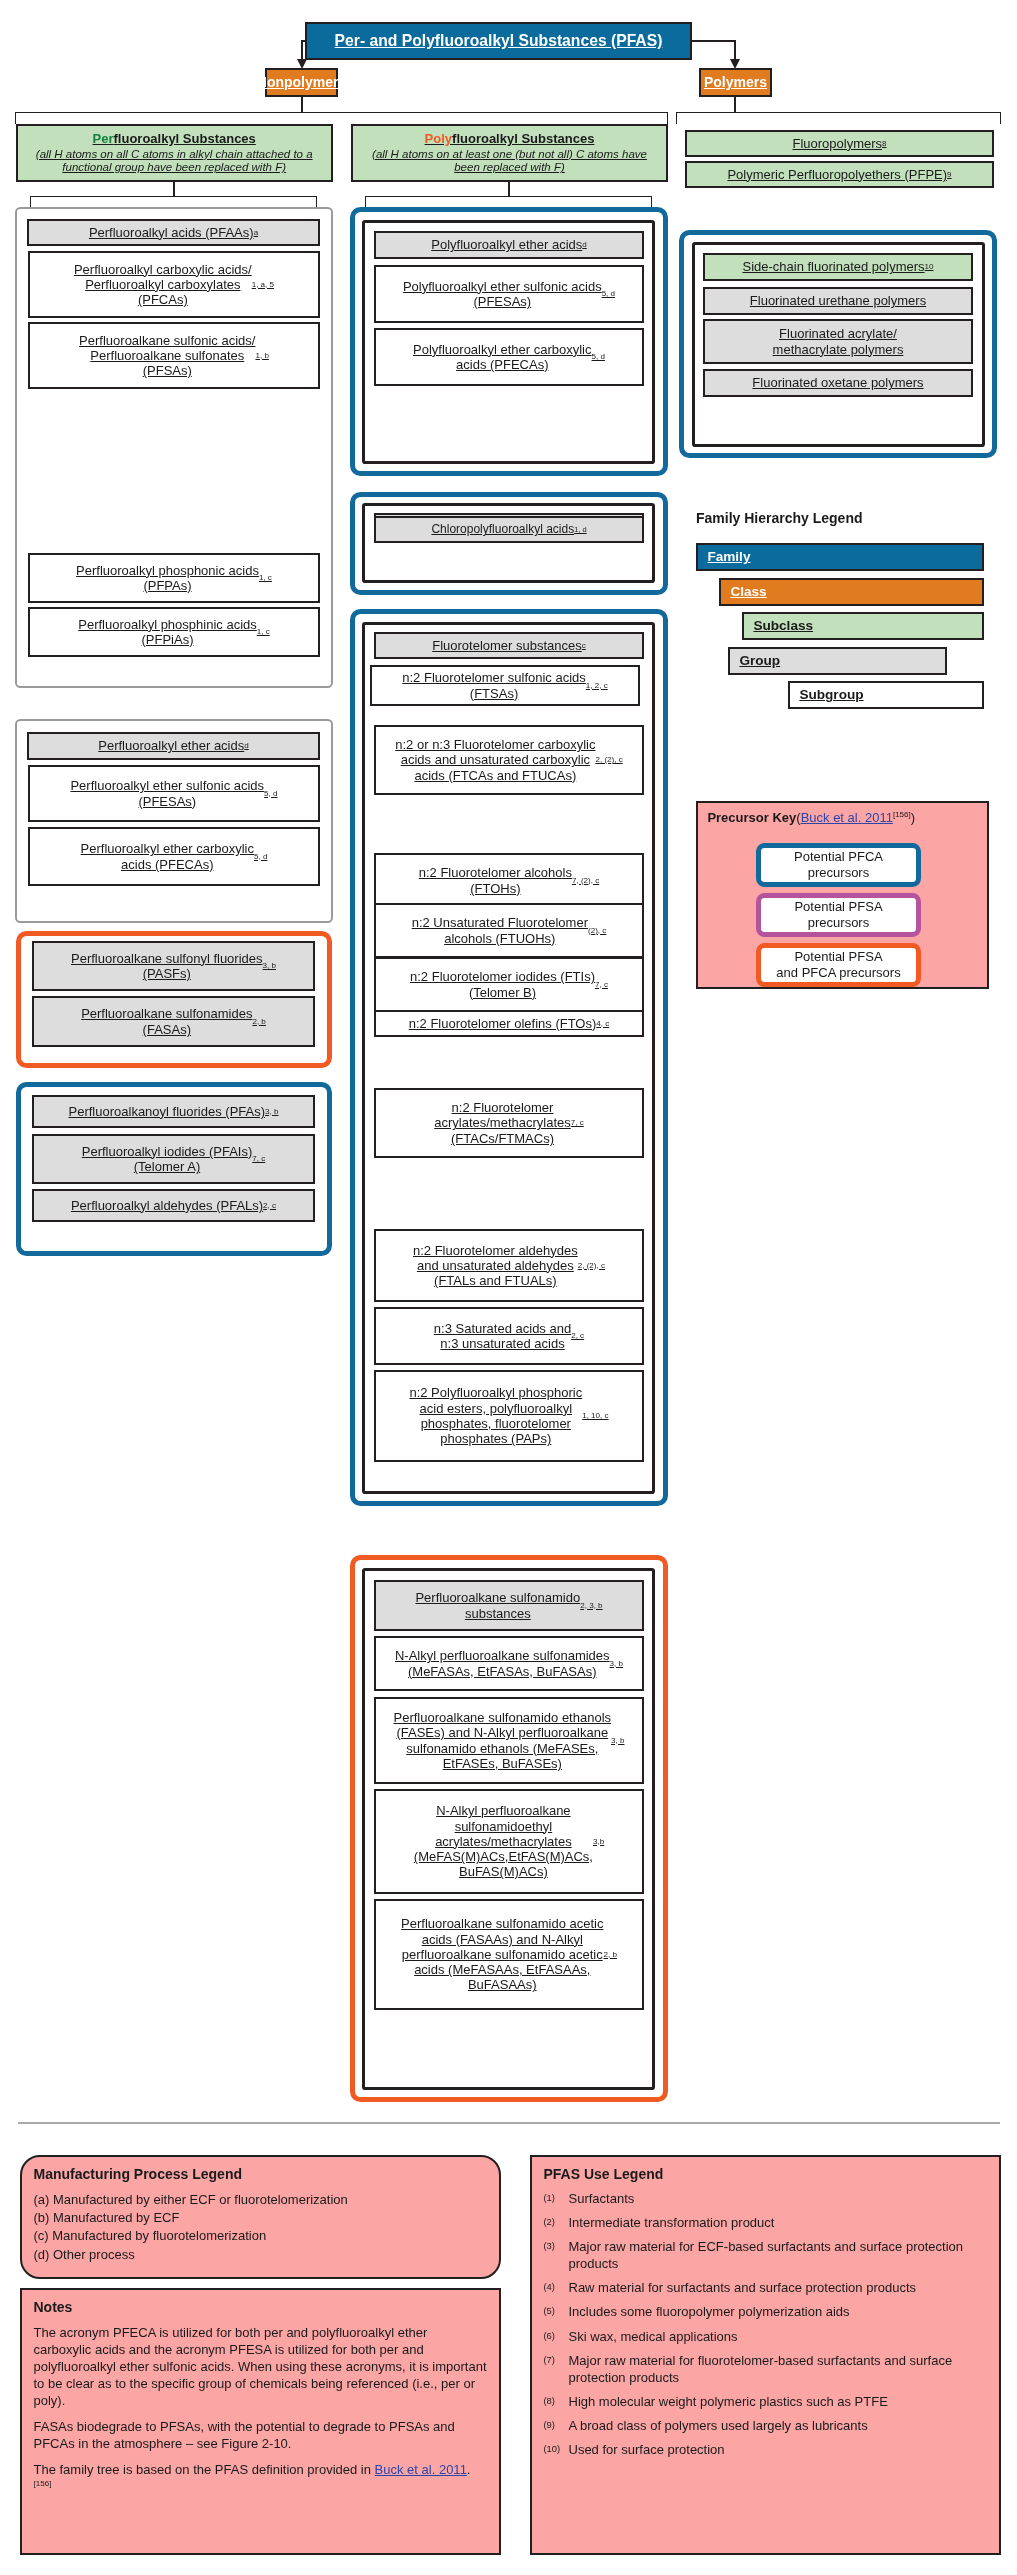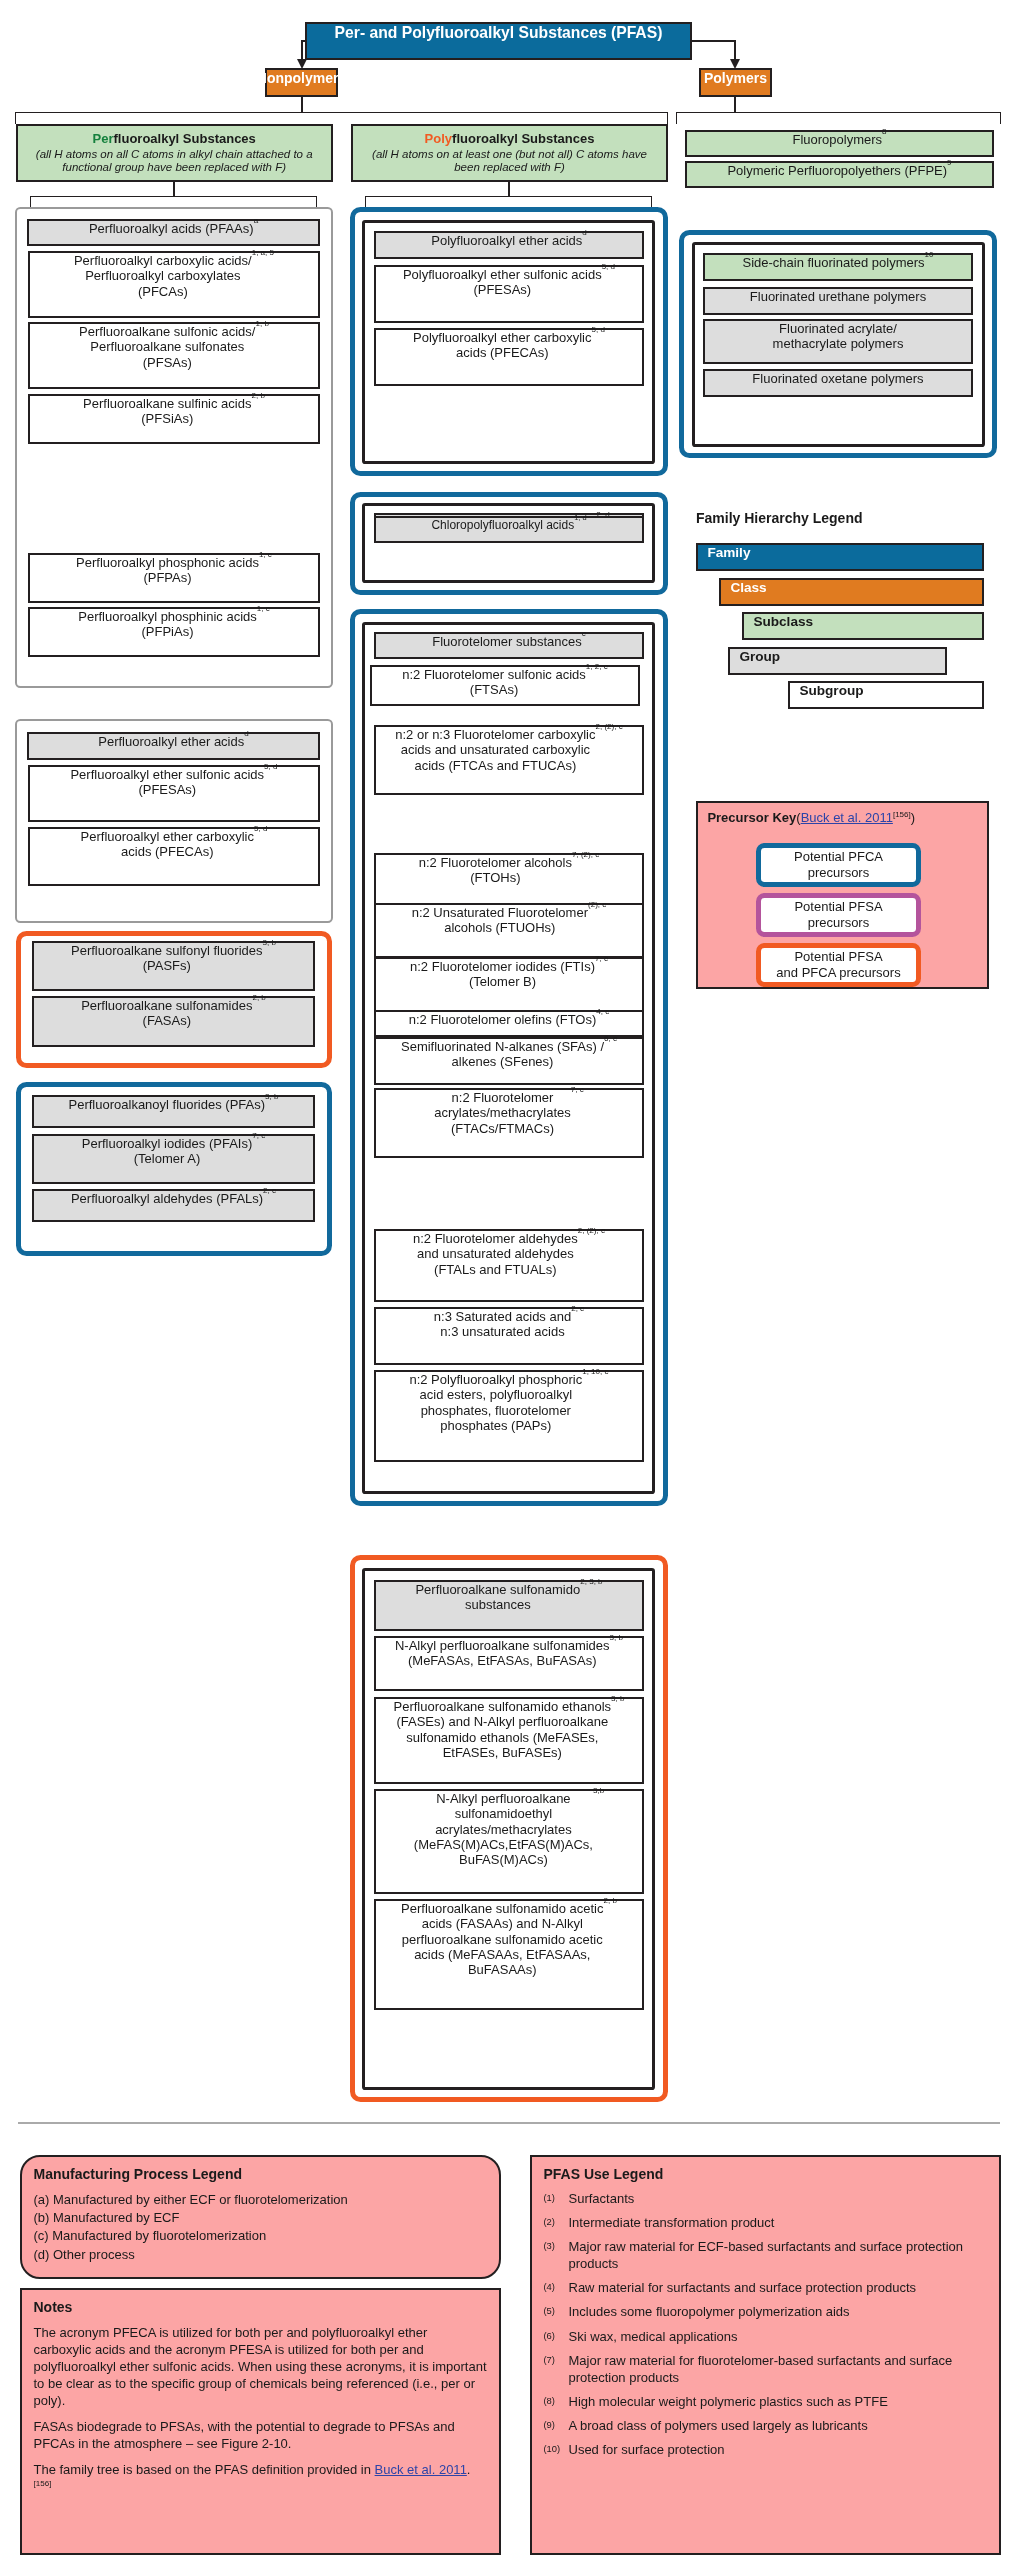--- a/index.html
+++ b/index.html
@@ -8,24 +8,25 @@
     width:1018px;
     color:#1a1a1a;
     -webkit-font-smoothing:antialiased;
   }
   .page{position:relative;width:1018px;height:2576px;overflow:hidden;background:#fff;}
 
   
   .box{
     box-sizing:border-box;
     border:2.6px solid #231f20;
-    display:flex;justify-content:center;
+    display:flex;align-items:center;justify-content:center;
     text-align:center;
     line-height:1.18;
     background:#ffffff;
+    text-decoration:underline;
   }
   .family{background:#0b6b9c;color:#ffffff;font-weight:bold;}
   .class{background:#e07b20;color:#ffffff;font-weight:bold;}
   .subclass{background:#c3e0bd;color:#1a1a1a;}
   .group{background:#dddddd;color:#1a1a1a;}
   .subgroup{background:#ffffff;color:#1a1a1a;}
 
   .sup{font-size:0.62em;vertical-align:super;line-height:0;}
 
   
@@ -161,24 +162,20 @@
   <div class="box subgroup abs" style="left:28px;top:251px;width:292px;height:67px;font-size:13px;white-space:pre-line;">
     <span>Perfluoroalkyl carboxylic acids/
 Perfluoroalkyl carboxylates
 (PFCAs)</span><span class="sup">1, a, 5</span>
   </div>
   <div class="box subgroup abs" style="left:28px;top:322px;width:292px;height:67px;font-size:13px;white-space:pre-line;">
     <span>Perfluoroalkane sulfonic acids/
 Perfluoroalkane sulfonates
 (PFSAs)</span><span class="sup">1, b</span>
   </div>
-  <div class="box subgroup abs" style="left:28px;top:394px;width:292px;height:50px;font-size:13px;white-space:pre-line;">
-    <span>Perfluoroalkane sulfinic acids
-(PFSiAs)</span><span class="sup">2, b</span>
-  </div>
   <div class="box subgroup abs" style="left:28px;top:553px;width:292px;height:50px;font-size:13px;white-space:pre-line;">
     <span>Perfluoroalkyl phosphonic acids
 (PFPAs)</span><span class="sup">1, c</span>
   </div>
   <div class="box subgroup abs" style="left:28px;top:607px;width:292px;height:50px;font-size:13px;white-space:pre-line;">
     <span>Perfluoroalkyl phosphinic acids
 (PFPiAs)</span><span class="sup">1, c</span>
   </div>
 
   <div class="box subgroup abs" style="left:28px;top:394px;width:292px;height:50px;font-size:13px;white-space:pre-line;opacity:0;"></div>
@@ -271,24 +268,20 @@
   <div class="box subgroup abs" style="left:374px;top:903px;width:270px;height:55px;font-size:13px;white-space:pre-line;">
     <span>n:2 Unsaturated Fluorotelomer
 alcohols (FTUOHs)</span><span class="sup">(2), c</span>
   </div>
   <div class="box subgroup abs" style="left:374px;top:957px;width:270px;height:55px;font-size:13px;white-space:pre-line;">
     <span>n:2 Fluorotelomer iodides (FTIs)
 (Telomer B)</span><span class="sup">7, c</span>
   </div>
   <div class="box subgroup abs" style="left:374px;top:1010px;width:270px;height:27px;font-size:13px;white-space:pre-line;">
     <span>n:2 Fluorotelomer olefins (FTOs)</span><span class="sup">4, c</span>
-  </div>
-  <div class="box subgroup abs" style="left:374px;top:1037px;width:270px;height:48px;font-size:13px;white-space:pre-line;">
-    <span>Semifluorinated N-alkanes (SFAs) /
-alkenes (SFenes)</span><span class="sup">6, c</span>
   </div>
   <div class="box subgroup abs" style="left:374px;top:1088px;width:270px;height:70px;font-size:13px;white-space:pre-line;">
     <span>n:2 Fluorotelomer
 acrylates/methacrylates
 (FTACs/FTMACs)</span><span class="sup">7, c</span>
   </div>
   <div class="box subgroup abs" style="left:374px;top:1229px;width:270px;height:73px;font-size:13px;white-space:pre-line;">
     <span>n:2 Fluorotelomer aldehydes
 and unsaturated aldehydes
 (FTALs and FTUALs)</span><span class="sup">2, (2), c</span>

